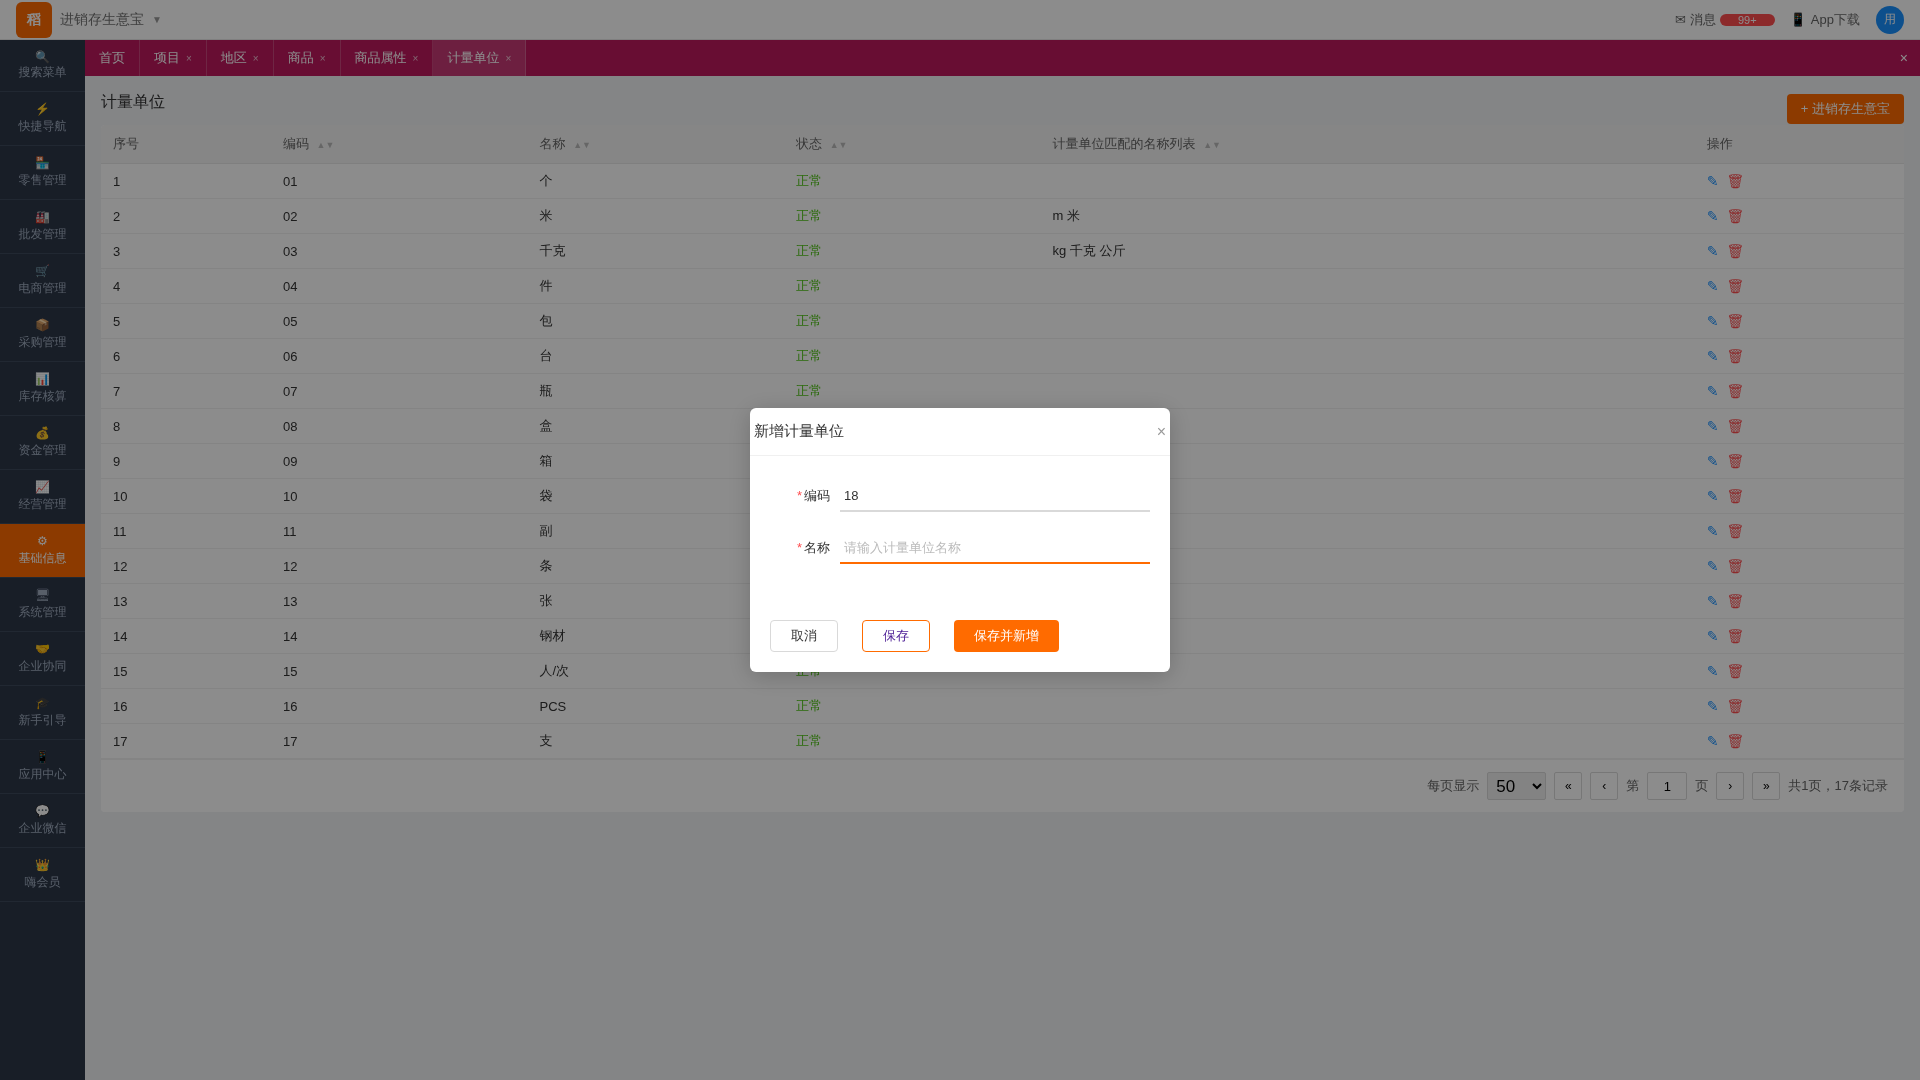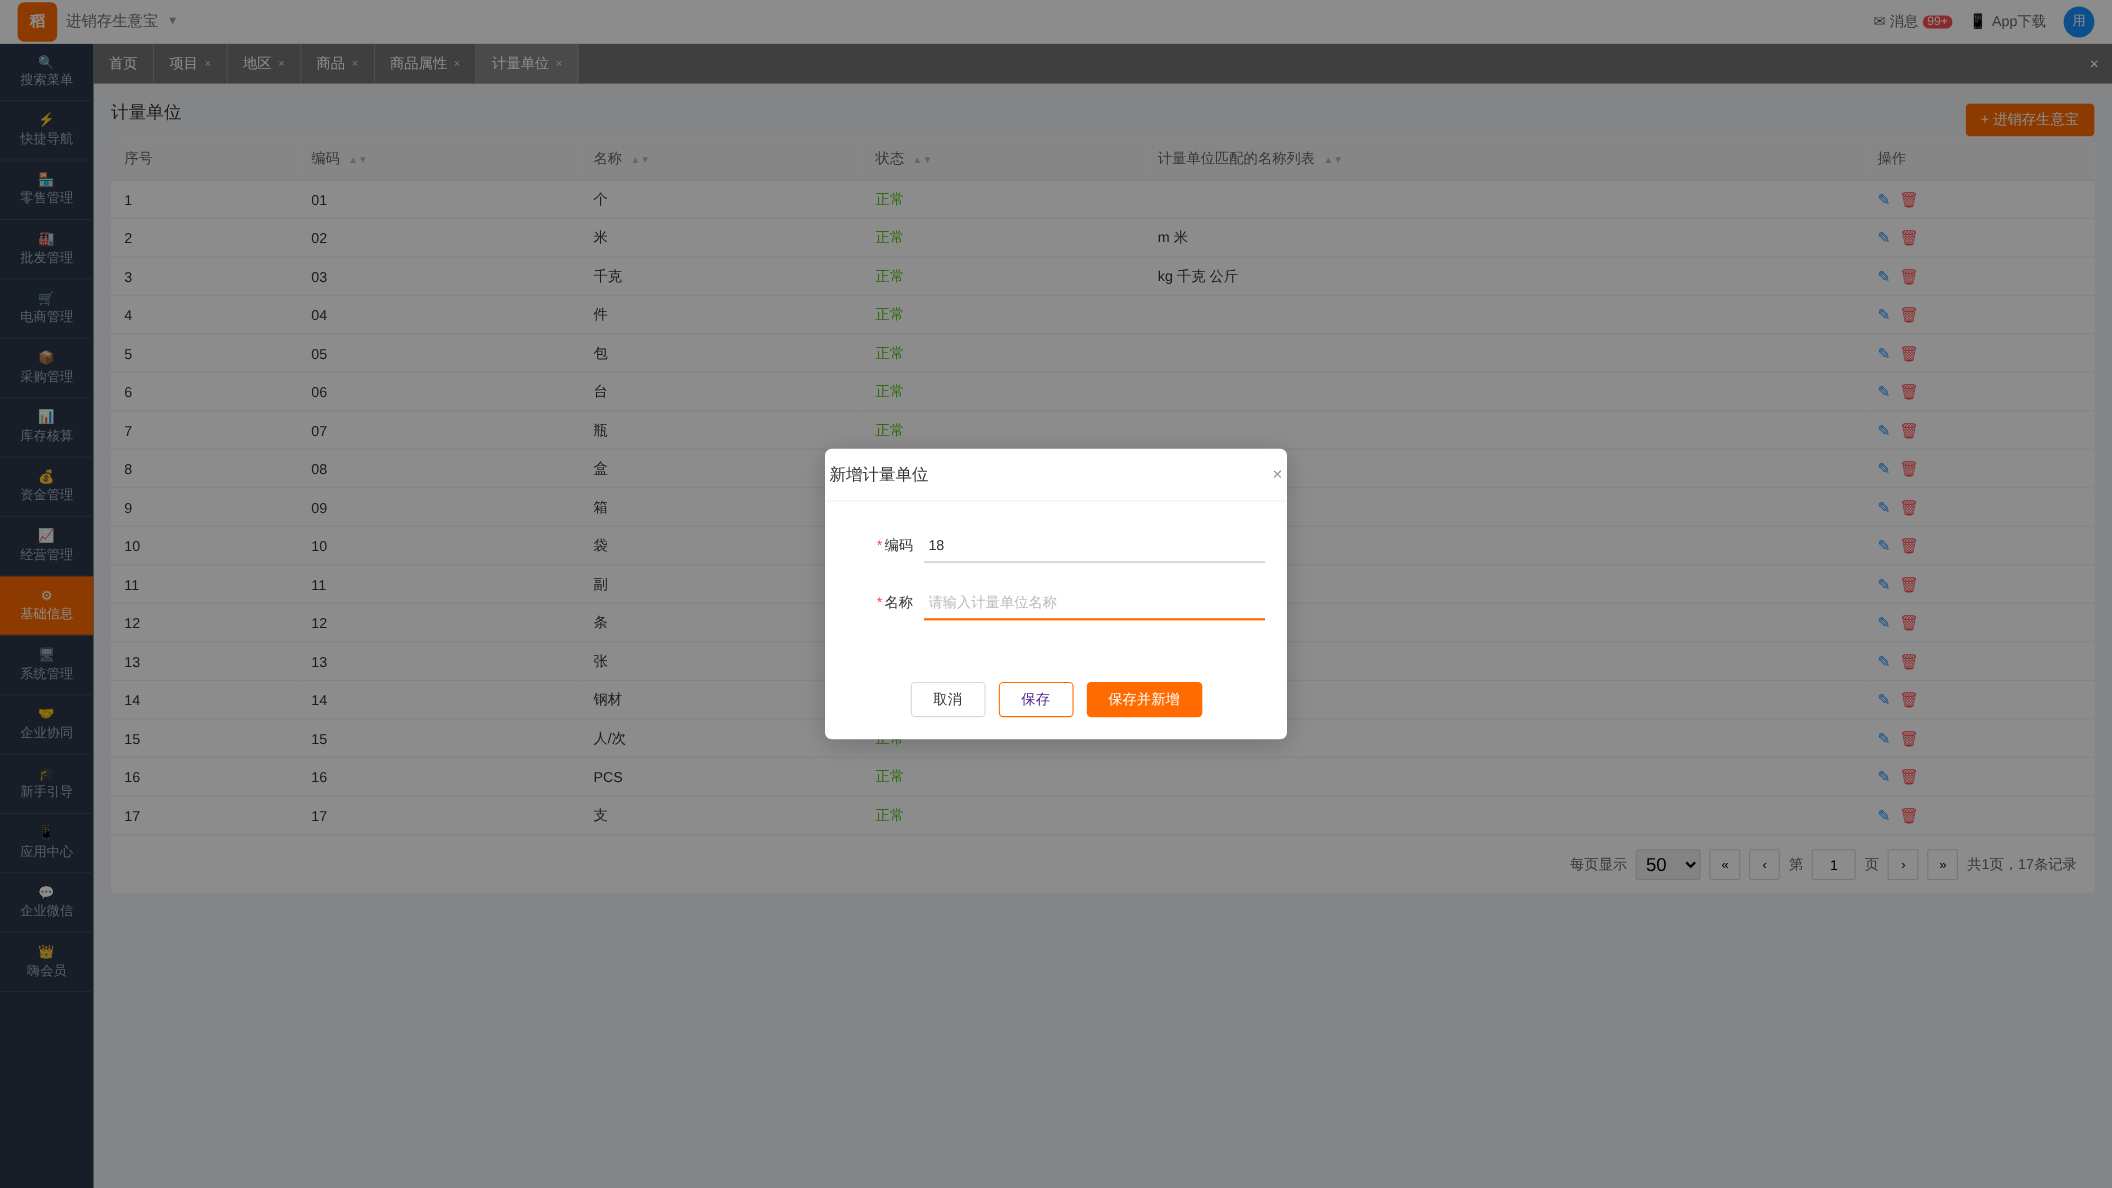--- a/index.html
+++ b/index.html
@@ -50,21 +50,21 @@
       align-items: center;
       gap: 4px;
       cursor: pointer;
       font-size: 13px;
       color: #666;
     }
     .badge {
       background: #ff4d4f;
       color: #fff;
       border-radius: 10px;
-      padding: 0 4px;
+      padding: 0 18px;
       font-size: 11px;
       min-width: 18px;
       text-align: right;
     }
     .avatar {
       width: 28px;
       height: 28px;
       border-radius: 50%;
       background: #1890ff;
       display: flex;
@@ -322,22 +322,21 @@
       color: #333;
       background: transparent;
     }
     .form-input.focused {
       border-bottom-color: #ff6b00;
     }
     .form-input::placeholder { color: #bbb; }
     .modal-footer {
       padding: 12px 20px 20px;
       display: flex;
-      justify-content: center;
-      gap: 12px;
+      gap: 24px;
     }
     .btn-cancel {
       padding: 6px 20px;
       border: 1px solid #d9d9d9;
       background: #fff;
       border-radius: 4px;
       cursor: pointer;
       font-size: 13px;
       color: #333;
     }
@@ -456,21 +455,21 @@
   <div class="sidebar-item">
     <div>💬</div>
     <div class="menu-label">企业微信</div>
   </div>
   <div class="sidebar-item">
     <div>👑</div>
     <div class="menu-label">嗨会员</div>
   </div>
 </div>
 
-<div class="tab-bar" style="position:fixed; top:40px; left:85px; right:0; height:36px; background:#737373; display:flex; align-items:stretch; z-index:98;">
+<div class="tab-bar" style="position:fixed; top:40px; left:85px; right:0; height:36px; background:#be185d; display:flex; align-items:stretch; z-index:98;">
   <div class="tab-item">
     <span>首页</span>
   </div>
   <div class="tab-item">
     <span>项目</span>
     <span class="tab-close">×</span>
   </div>
   <div class="tab-item">
     <span>地区</span>
     <span class="tab-close">×</span>

